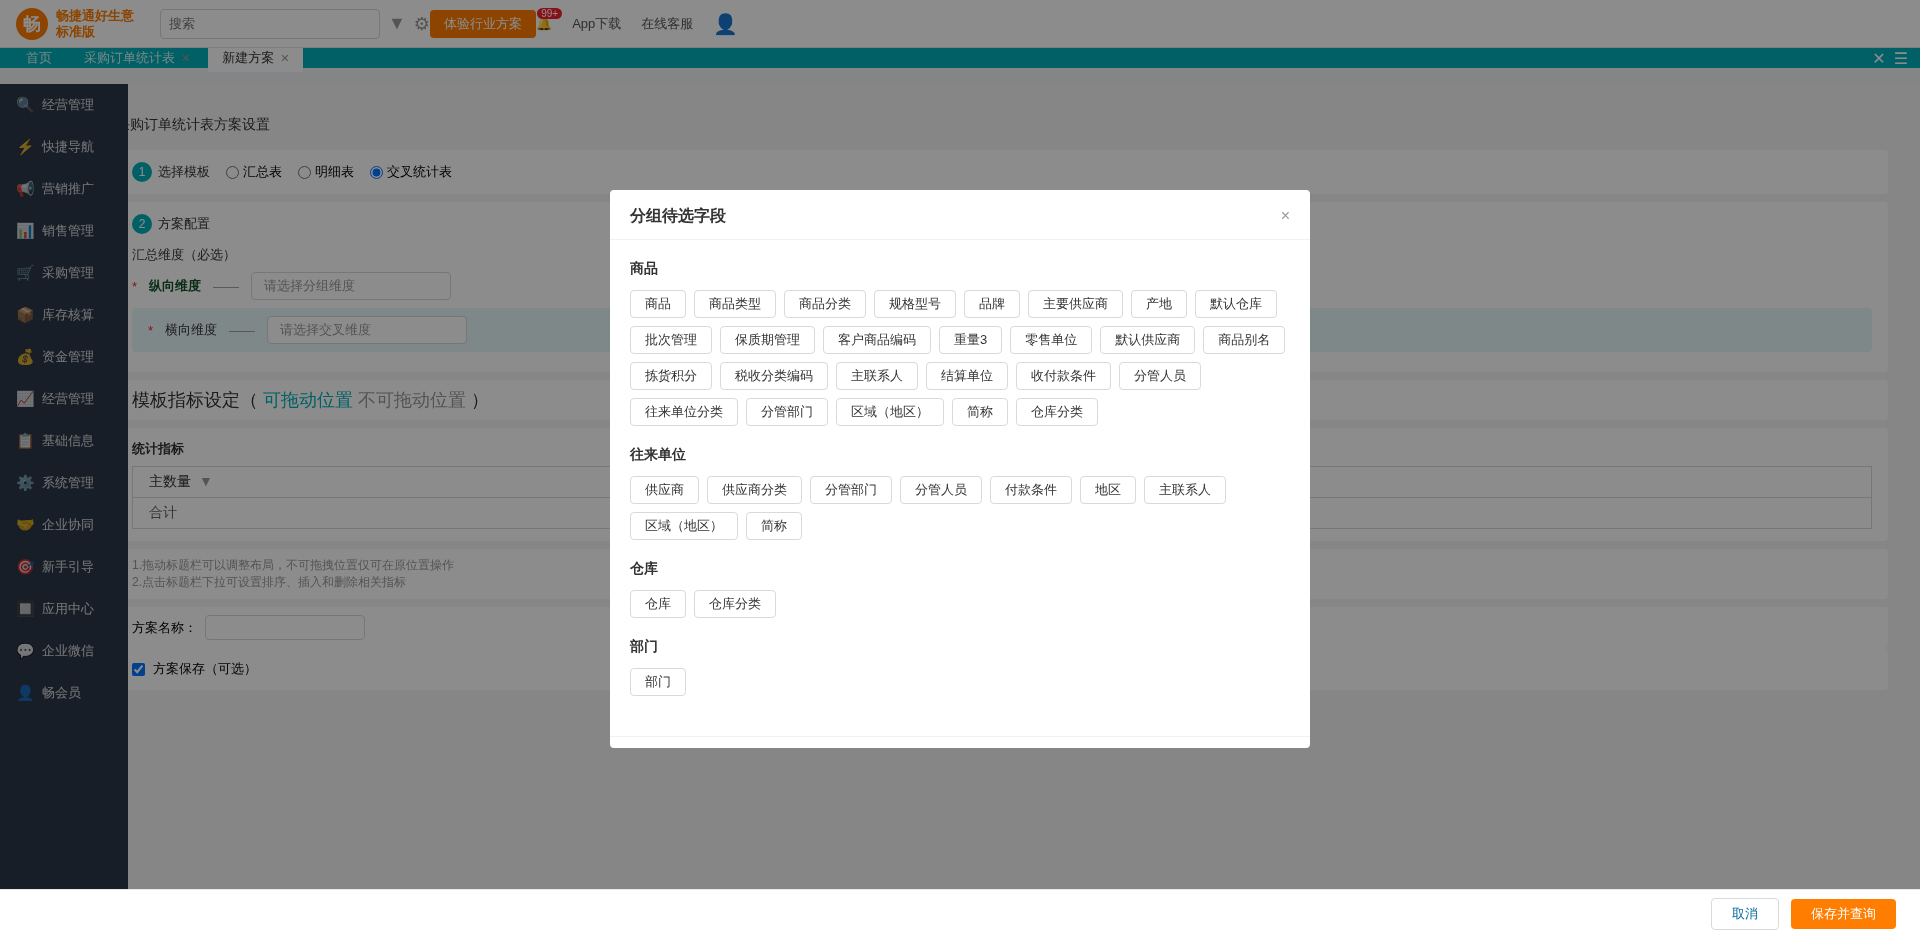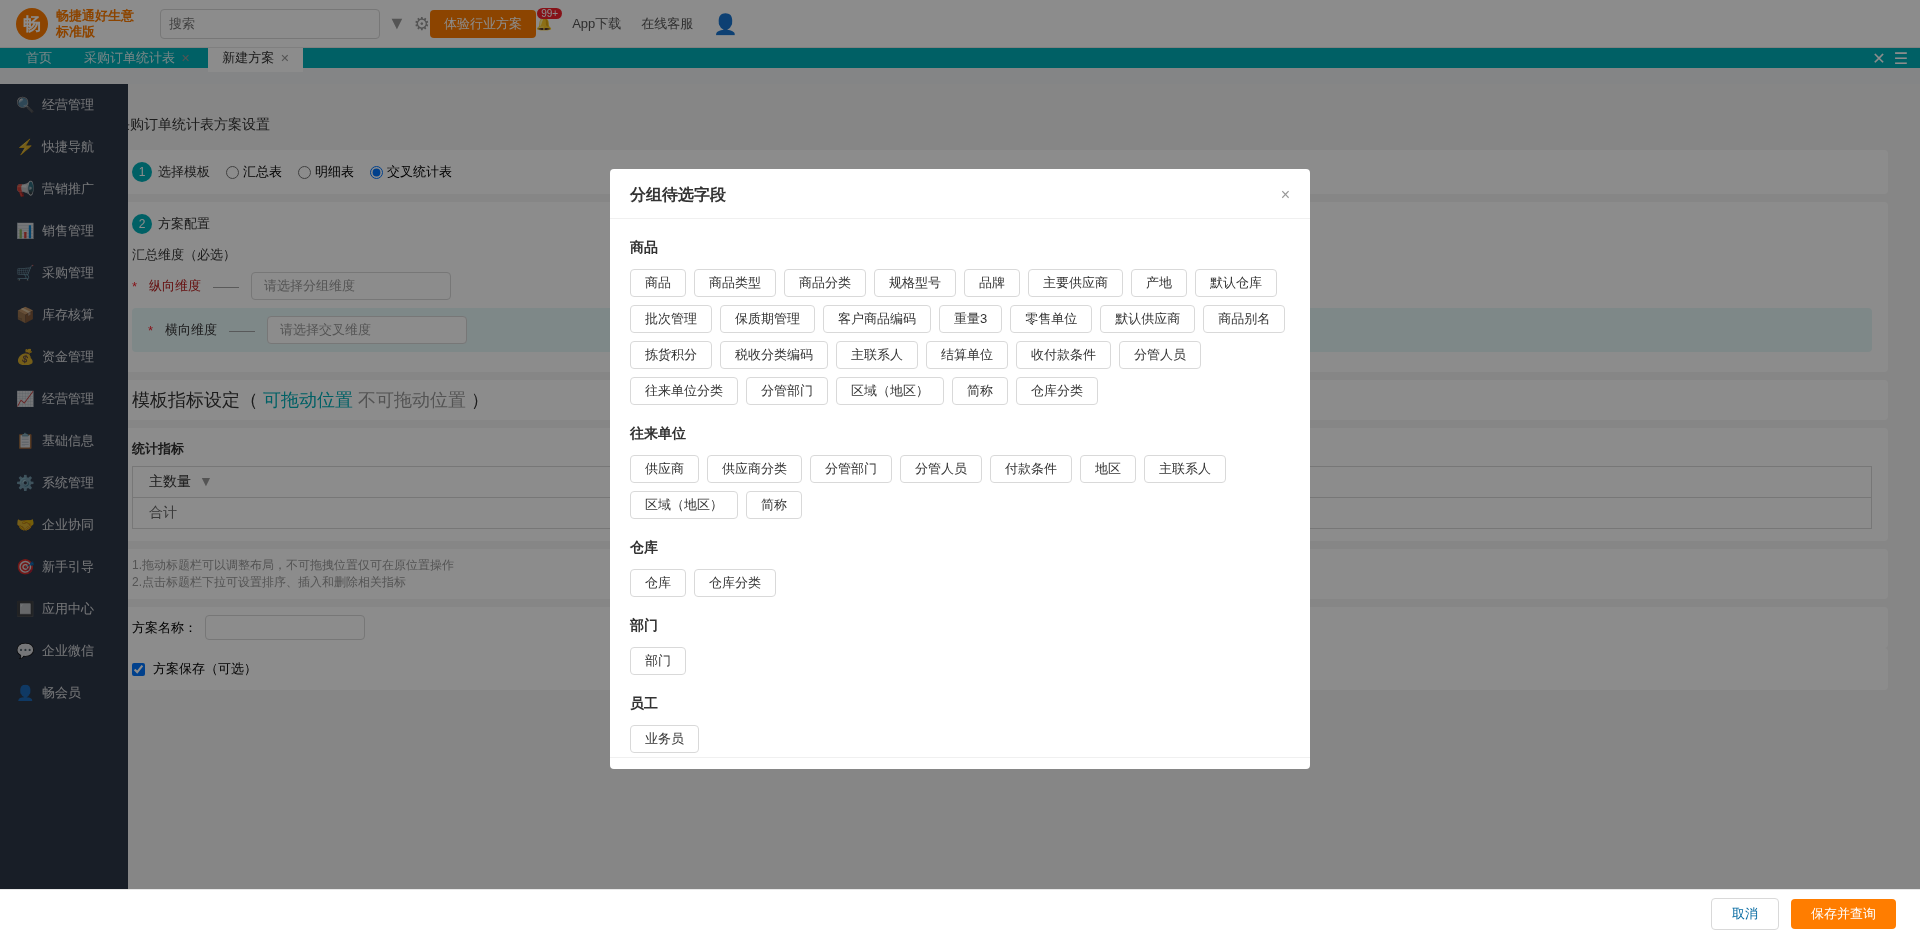--- a/index.html
+++ b/index.html
@@ -320,21 +320,21 @@
   </div>
 
   <div style="background:#fff; border-radius:4px; padding:12px 16px; margin-bottom:8px;">
     <div class="step" style="margin-bottom:12px;">
       <div class="step-num">2</div>
       <span class="step-label">方案配置</span>
     </div>
     <div style="margin-bottom:8px; font-size:13px; color:#333;">汇总维度（必选）</div>
     <div style="display:flex; align-items:center; gap:12px; margin-bottom:8px;">
       <span style="color:#f5222d;">*</span>
-      <span style="color:#b91c1c;">纵向维度</span>
+      <span style="color:#14532d;font-weight:bold;">纵向维度</span>
       <span style="color:#999;">——</span>
       <div style="border:1px solid #d9d9d9; border-radius:4px; padding:4px 12px; color:#999; cursor:pointer; min-width:200px;">请选择分组维度</div>
     </div>
     <div style="background:#e6f7f8; border-radius:4px; padding:8px 16px; margin-bottom:8px;">
       <div style="display:flex; align-items:center; gap:12px;">
         <span style="color:#f5222d;">*</span>
         <span style="color:#333;">横向维度</span>
         <span style="color:#999;">——</span>
         <div style="border:1px solid #d9d9d9; border-radius:4px; padding:4px 12px; color:#999; cursor:pointer; background:#fff; min-width:200px;">请选择交叉维度</div>
       </div>
@@ -444,26 +444,20 @@
             <div class="field-tag">仓库</div>
             <div class="field-tag">仓库分类</div>
           </div>
         </div>
         <div class="field-group">
           <div class="field-group-title">部门</div>
           <div class="field-tags">
             <div class="field-tag">部门</div>
           </div>
         </div>
-        <div class="field-group">
-          <div class="field-group-title">员工</div>
-          <div class="field-tags">
-            <div class="field-tag">业务员</div>
-          </div>
-        </div>
       </div>
     <div class="dialog-hscroll">
       <div style="width:200%;height:1px;"></div>
     </div>
   </div>
 </div>
 
 <div class="bottom-bar">
   <button class="btn-cancel">取消</button>
   <button class="btn-primary">保存并查询</button>

